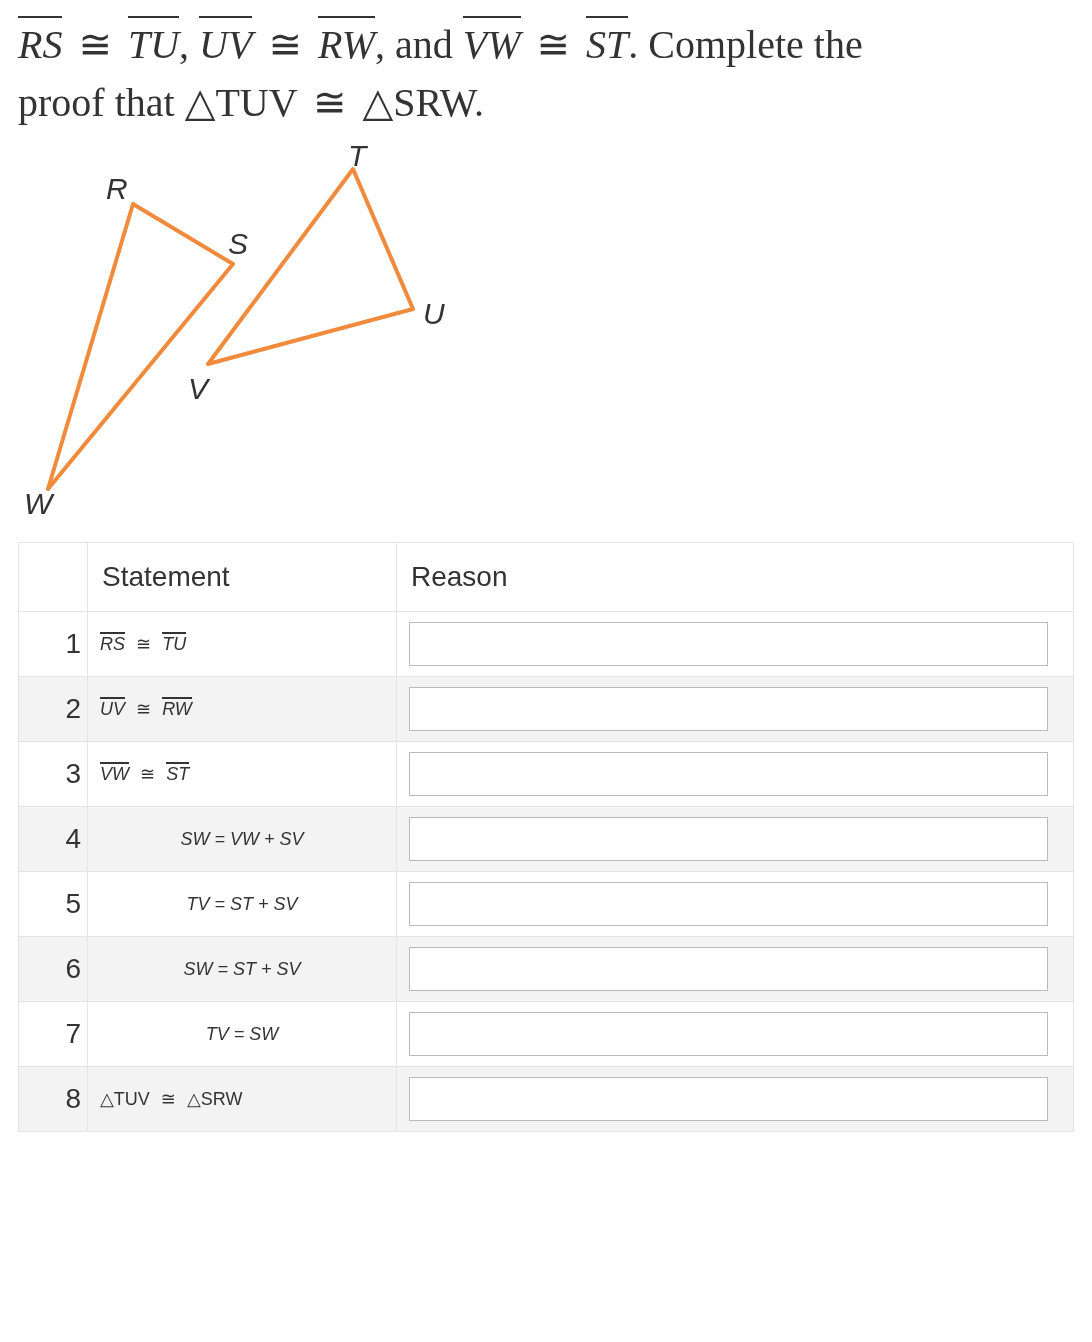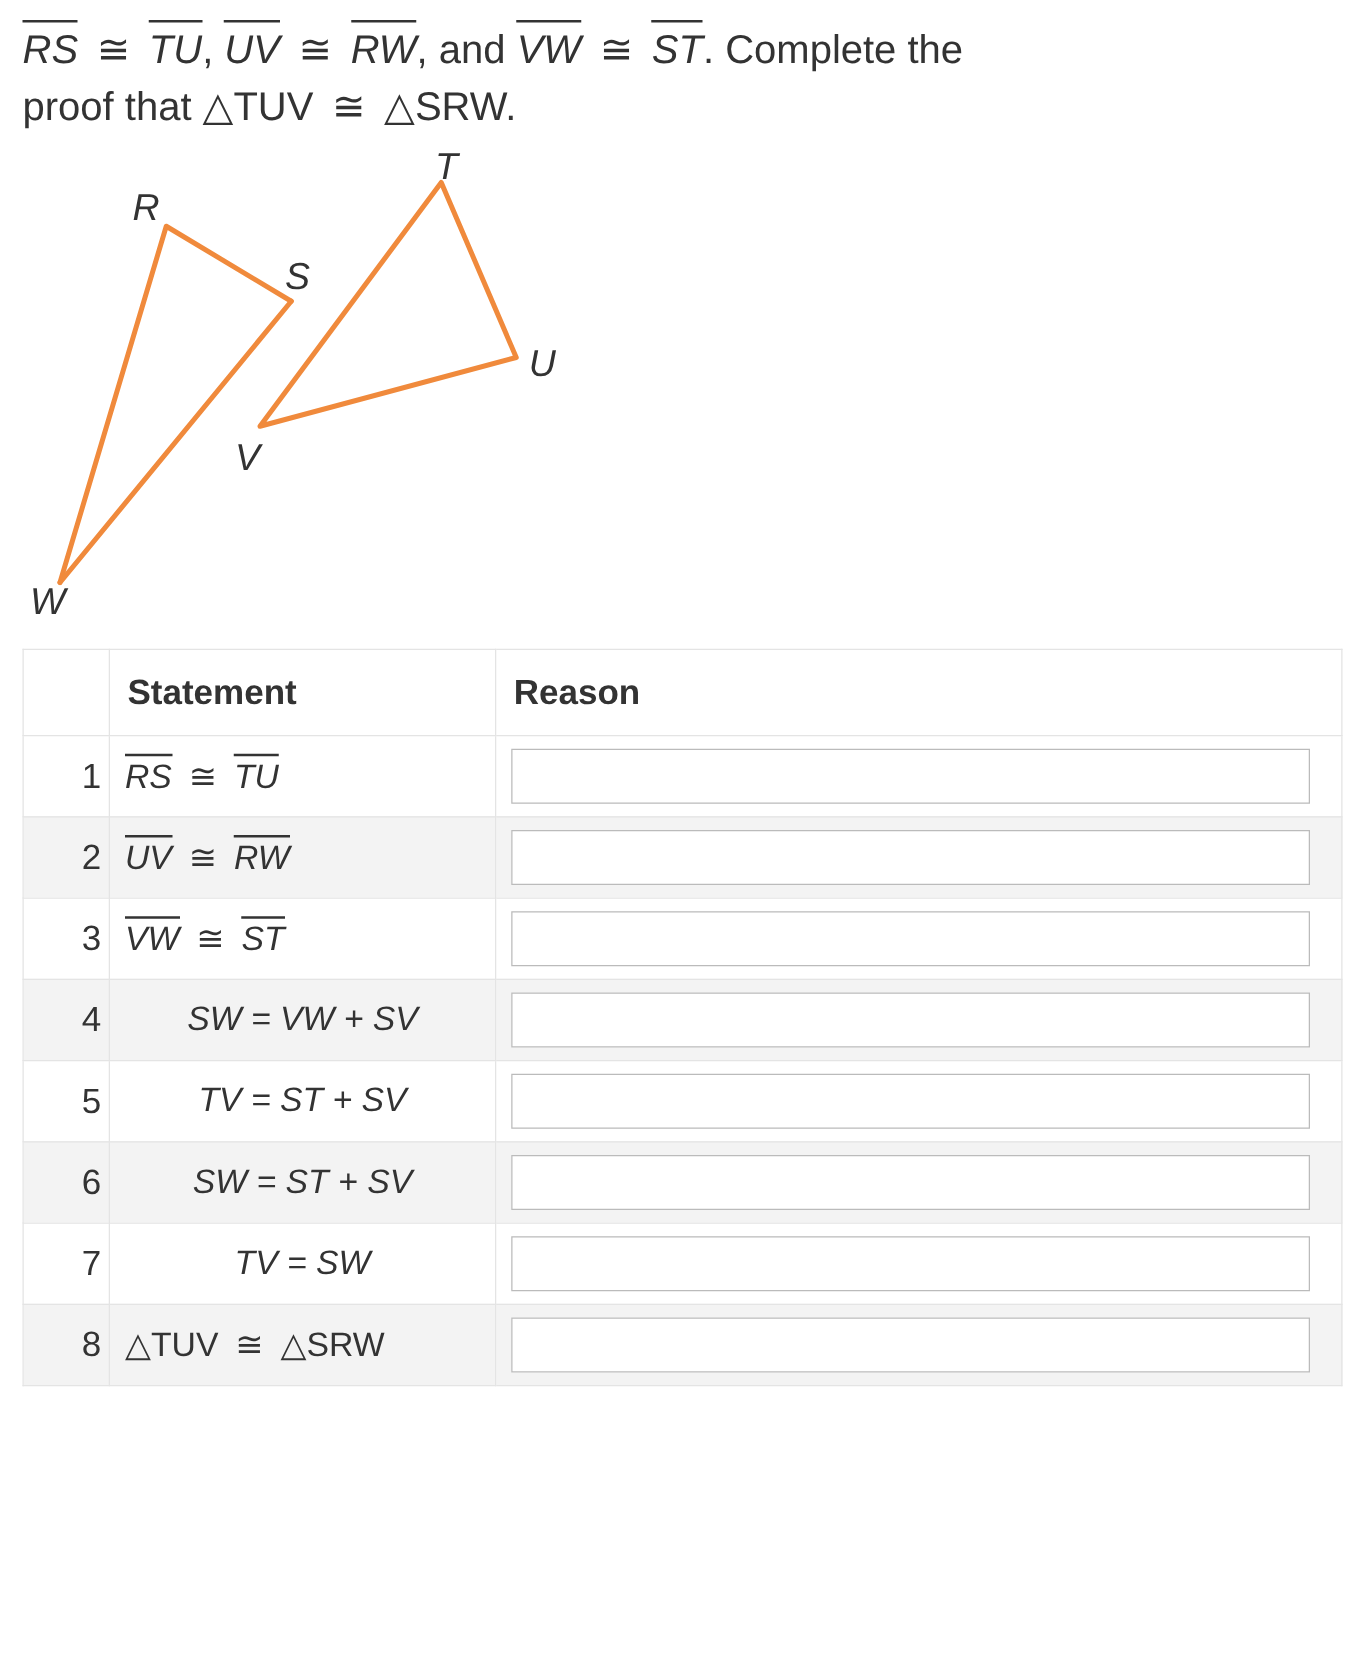--- a/index.html
+++ b/index.html
@@ -8,22 +8,23 @@
     background: #fff;
     font-family: Verdana, Arial, sans-serif;
     color: #333;
   }
   .page {
     width: 1092px;
     box-sizing: border-box;
     padding: 16px 18px;
   }
   .problem {
-    font-size: 32px;
+    font-size: 40px;
     line-height: 1.45;
+    font-family: Liberation Serif, serif;
   }
   .seg { position: relative; font-style: italic; }
   .bar {
     position: absolute;
     left: 0; right: 0;
     top: -0.15em;
     height: 2px;
     background: #333;
   }
   .it { font-style: italic; text-align: center; }
@@ -38,40 +39,40 @@
     border: 1px solid #d9d9d9;
     border-collapse: collapse;
     width: 1056px;
   }
   .proof-table th, .proof-table td {
     border: 1px solid #e4e4e4;
     vertical-align: middle;
   }
   .proof-table thead th {
     background: #fff;
-    font-weight: bold;
+    font-weight: normal;
     font-size: 28px;
     text-align: left;
     padding: 18px 14px;
     color: #333;
   }
   .proof-table thead th.num-col { width: 40px; }
   .proof-table thead th.stmt-col { width: 280px; }
   .proof-table tbody tr:nth-child(odd)  { background: #ffffff; }
   .proof-table tbody tr:nth-child(even) { background: #f3f3f3; }
   td.num {
     text-align: right;
     font-size: 28px;
     padding: 14px 6px 14px 6px;
     width: 34px;
     color: #333;
   }
   td.stmt {
     padding: 14px 12px;
-    font-size: 27px;
+    font-size: 18px;
   }
   td.reason {
     padding: 10px 12px;
   }
   .reason-input {
     width: 98%;
     box-sizing: border-box;
     height: 44px;
     border: 1px solid #bbb;
     background: #fff;

